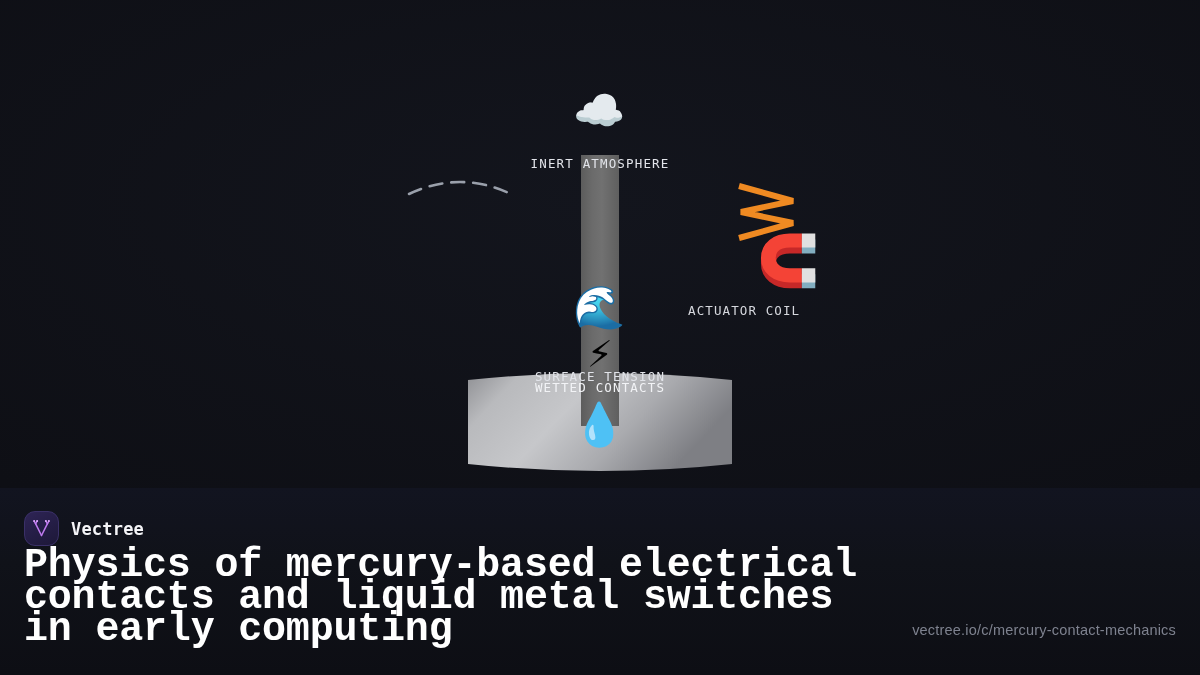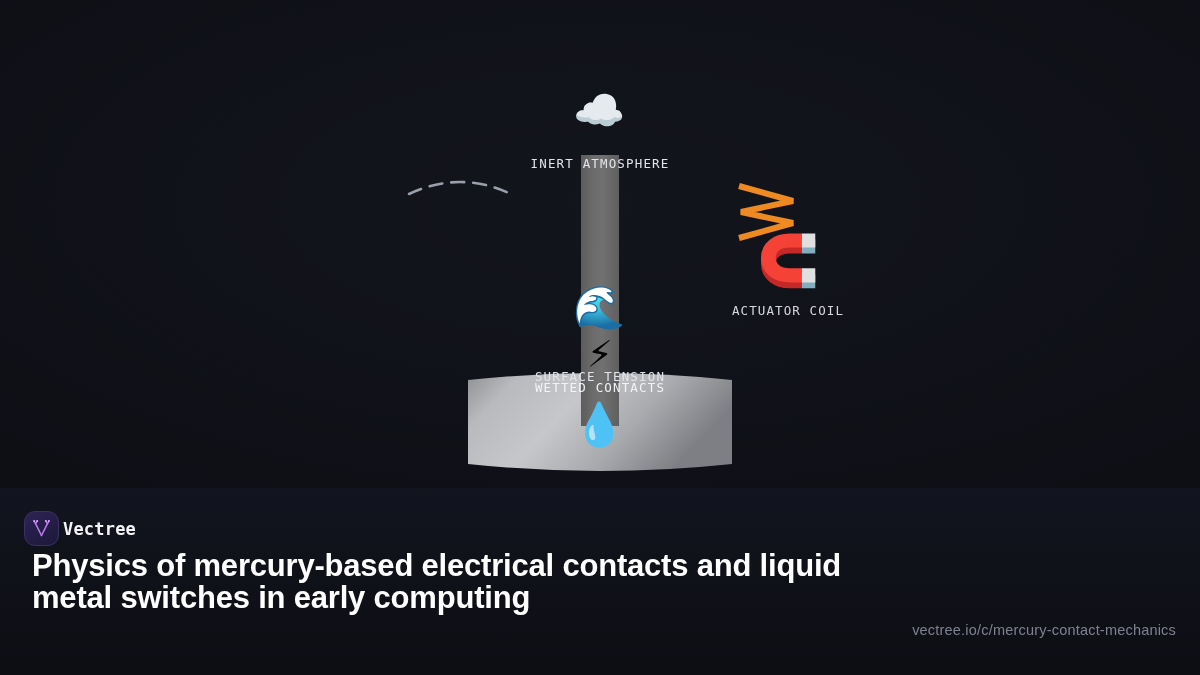--- a/index.html
+++ b/index.html
@@ -51,21 +51,21 @@
   
   #coil { position:absolute; left:735px; top:182px; width:66px; height:62px; }
 
   
   #magnet {
     position:absolute; left:757px; top:236px;
     font-size:50px; line-height:1;
   }
   #coil-label {
     position:absolute; left:688px; top:303px; width:200px;
-    text-align:center;
+    text-align:left;
     font-size:12.5px; letter-spacing:1.1px; color:#d6d8de;
     font-family:"DejaVu Sans Mono", monospace;
   }
 
   
   .node-emoji {
     position:absolute; left:0; width:1200px; text-align:center;
     font-size:42px; line-height:1;
   }
   .node-label {
@@ -80,39 +80,39 @@
   #emoji-tension    { top:287px; }
   #label-tension    { top:333px;margin-top:36px; }
   #emoji-contacts   { top:332px; }
   #label-contacts   { top:380px; color:#f2f3f6; }
   #emoji-mercury    { top:404px; }
   #label-mercury    { top:450px; color:#efeff3; }
 
   
   #brand {
     position:absolute; left:24px; top:511px;
-    display:flex; align-items:center; gap:4px;
+    display:flex; align-items:center; gap:12px;
   }
   #logo {
     width:35px; height:35px; border-radius:11px;
     background:linear-gradient(150deg,#2e2455 0%, #241d45 55%, #1d1838 100%);
     border:1px solid #3a3068;
     display:flex; align-items:center; justify-content:center;
     flex:0 0 auto;
   }
   #brand-name {
     font-size:17px; font-weight:bold; color:#f4f4f7;
     letter-spacing:.2px;
     font-family:"DejaVu Sans Mono", monospace;
   }
 
   #headline {
-    position:absolute; left:32px; top:550px; width:840px;
-    font-family:Liberation Sans, sans-serif;
-    font-weight:bold; font-size:31px; line-height:32px;
+    position:absolute; left:24px; top:550px; width:840px;
+    font-family:Liberation Mono, monospace;
+    font-weight:bold; font-size:40px; line-height:32px;
     color:#ffffff; letter-spacing:-0.2px;
     white-space:pre-wrap;
   }
 
   #url {
     position:absolute; right:24px; top:622px;
     font-family:Liberation Sans, sans-serif;
     font-size:14.5px; color:#7e828f; letter-spacing:.2px;
   }
 </style>

